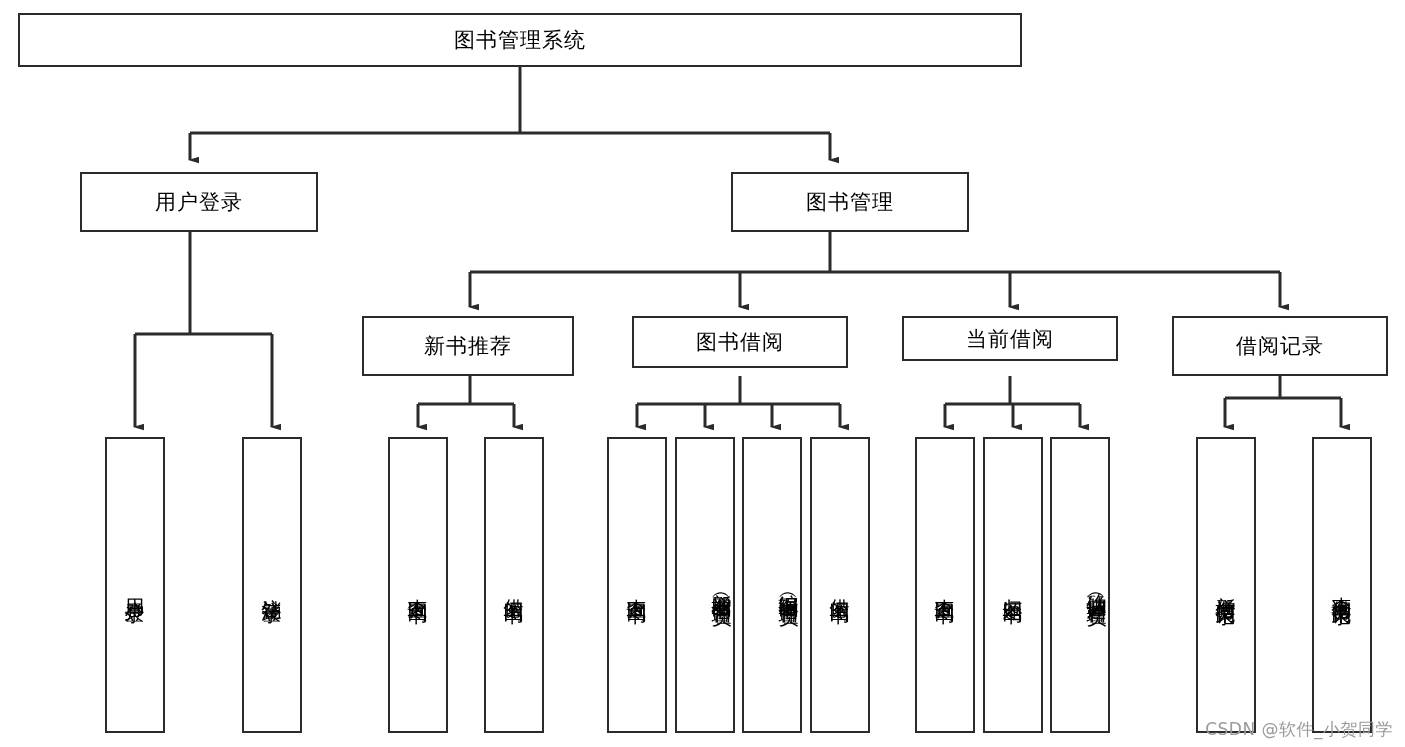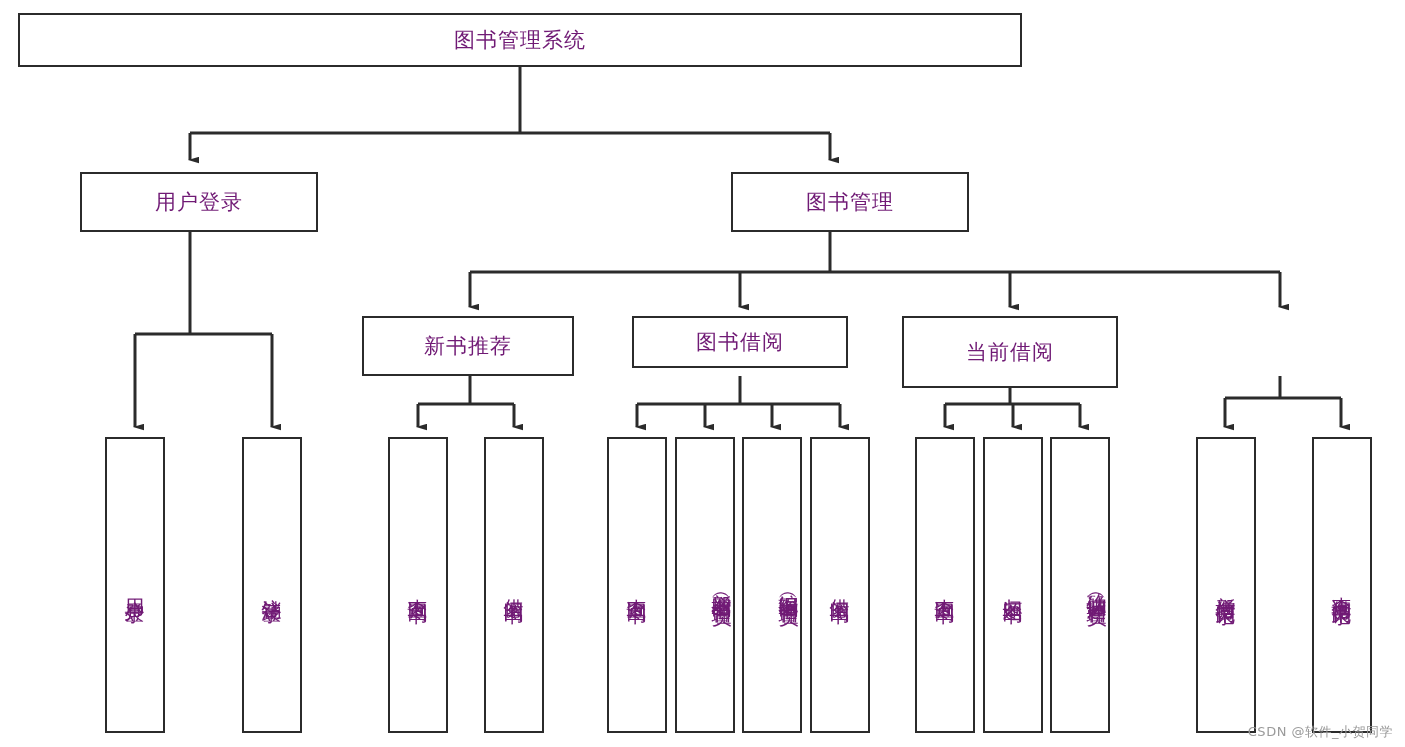--- a/index.html
+++ b/index.html
@@ -27,21 +27,21 @@
     height: 747px;
   }
   .node {
     position: absolute;
     box-sizing: border-box;
     background: #ffffff;
     border: 2px solid #2b2b2b;
     display: flex;
     align-items: center;
     justify-content: center;
-    color: #701a75;
+    color: #000000;
   }
   .node.horiz {
     font-size: 21px;
     letter-spacing: 1px;
   }
   .node.vert {
     writing-mode: vertical-rl;
     text-orientation: upright;
     font-size: 20px;
     letter-spacing: 2px;
@@ -54,21 +54,21 @@
     align-items: center;
   }
   .node-label {
     display: inline-block;
     white-space: nowrap;
   }
   #watermark {
     position: absolute;
     right: 12px;
     bottom: 6px;
-    font-size: 13px;
+    font-size: 17px;
     color: #9a9a9a;
     letter-spacing: 0.5px;
     white-space: nowrap;
     pointer-events: none;
   }
 </style>
 </head>
 <body>
 
 <div id="diagram-root">
@@ -133,22 +133,25 @@
   <div class="node horiz" style="left:731px; top:172px; width:238px; height:60px;">
     <span class="node-label">图书管理</span>
   </div>
 
   <div class="node horiz" style="left:362px; top:316px; width:212px; height:60px;">
     <span class="node-label">新书推荐</span>
   </div>
   <div class="node horiz" style="left:632px; top:316px; width:216px; height:52px;">
     <span class="node-label">图书借阅</span>
   </div>
-  <div class="node horiz" style="left:902px; top:316px; width:216px; height:72px;">
+  <div class="node horiz" style="left:902px; top:316px; width:216px; height:45px;">
     <span class="node-label">当前借阅</span>
+  </div>
+  <div class="node horiz" style="left:1172px; top:316px; width:216px; height:60px;">
+    <span class="node-label">借阅记录</span>
   </div>
 
   <div class="node vert center-text" style="left:105px; top:437px; width:60px; height:296px;">
     <span class="node-label">用户登录</span>
   </div>
   <div class="node vert center-text" style="left:242px; top:437px; width:60px; height:296px;">
     <span class="node-label">注销登录</span>
   </div>
 
   <div class="node vert center-text" style="left:388px; top:437px; width:60px; height:296px;">

